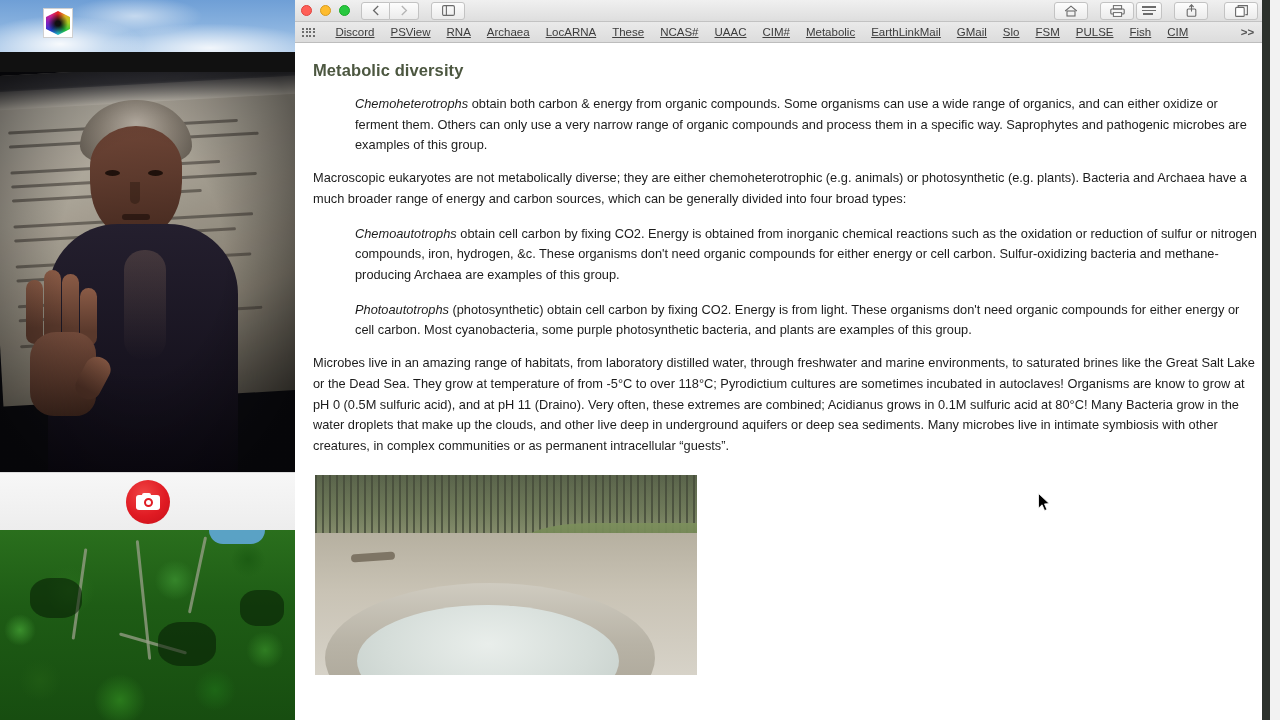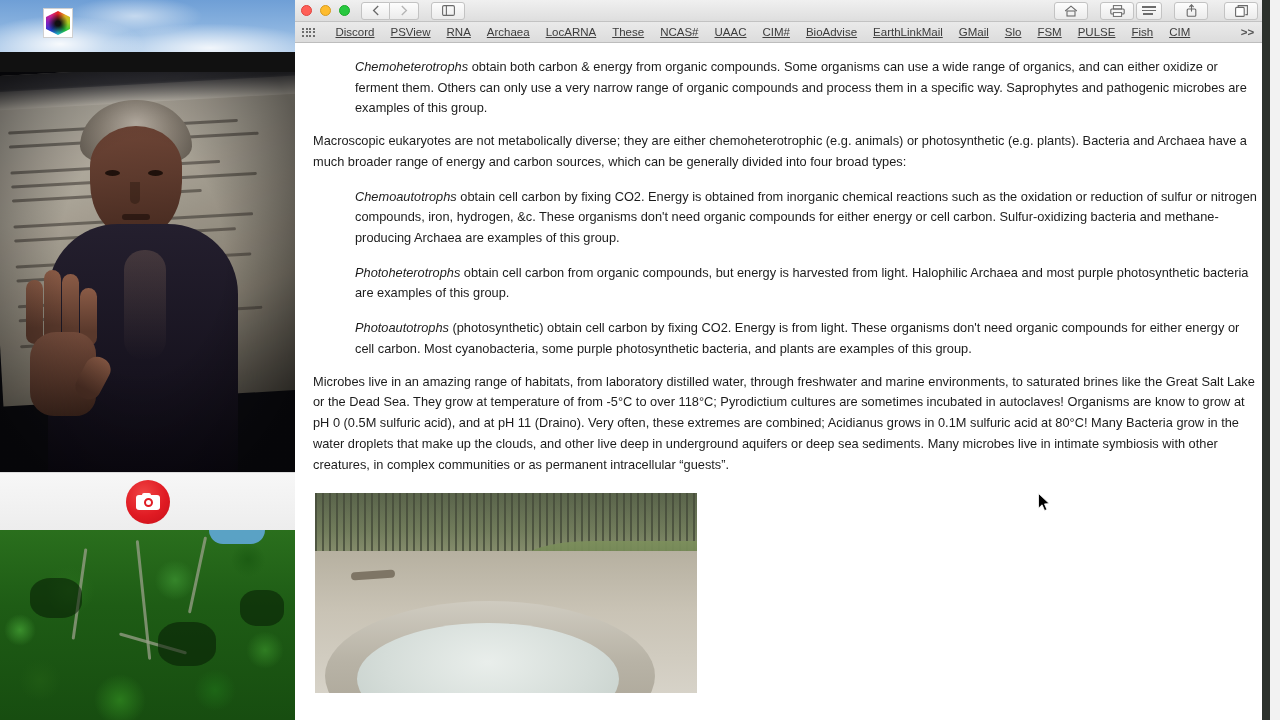--- a/index.html
+++ b/index.html
@@ -504,50 +504,48 @@
       </span>
       <span class="bm-item">Discord</span>
       <span class="bm-item">PSView</span>
       <span class="bm-item">RNA</span>
       <span class="bm-item">Archaea</span>
       <span class="bm-item">LocARNA</span>
       <span class="bm-item">These</span>
       <span class="bm-item">NCAS#</span>
       <span class="bm-item">UAAC</span>
       <span class="bm-item">CIM#</span>
-      <span class="bm-item">BioAdvise</span>
+      <span class="bm-item">Metabolic</span>
       <span class="bm-item">EarthLinkMail</span>
       <span class="bm-item">GMail</span>
       <span class="bm-item">Slo</span>
       <span class="bm-item">FSM</span>
       <span class="bm-item">PULSE</span>
       <span class="bm-item">Fish</span>
       <span class="bm-item">CIM</span>
       <span class="bm-more">&gt;&gt;</span>
       <span class="bm-plus">+</span>
     </div>
 
     <div class="page">
       <div class="page-inner">
         <div class="cut-line"></div>
 
+        <h2 class="sec">Metabolic diversity</h2>
 
         <p class="body indent">
           <em>Chemoheterotrophs</em><span> obtain both carbon &amp; energy from organic compounds. Some organisms can use a wide range of organics, and can either oxidize or ferment them. Others can only use a very narrow range of organic compounds and process them in a specific way. Saprophytes and pathogenic microbes are examples of this group.</span>
         </p>
 
         <p class="body">Macroscopic eukaryotes are not metabolically diverse; they are either chemoheterotrophic (e.g. animals) or photosynthetic (e.g. plants). Bacteria and Archaea have a much broader range of energy and carbon sources, which can be generally divided into four broad types:</p>
 
         <p class="body indent">
           <em>Chemoautotrophs</em><span> obtain cell carbon by fixing CO2. Energy is obtained from inorganic chemical reactions such as the oxidation or reduction of sulfur or nitrogen compounds, iron, hydrogen, &amp;c. These organisms don't need organic compounds for either energy or cell carbon. Sulfur-oxidizing bacteria and methane-producing Archaea are examples of this group.</span>
         </p>
 
-        <p class="body indent">
-          <em>Photoheterotrophs</em><span> obtain cell carbon from organic compounds, but energy is harvested from light. Halophilic Archaea and most purple photosynthetic bacteria are examples of this group.</span>
-        </p>
 
         <p class="body indent">
           <em>Photoautotrophs</em><span> (photosynthetic) obtain cell carbon by fixing CO2. Energy is from light. These organisms don't need organic compounds for either energy or cell carbon. Most cyanobacteria, some purple photosynthetic bacteria, and plants are examples of this group.</span>
         </p>
 
 
         <p class="body">Microbes live in an amazing range of habitats, from laboratory distilled water, through freshwater and marine environments, to saturated brines like the Great Salt Lake or the Dead Sea. They grow at temperature of from -5°C to over 118°C; Pyrodictium cultures are sometimes incubated in autoclaves! Organisms are know to grow at pH 0 (0.5M sulfuric acid), and at pH 11 (Draino). Very often, these extremes are combined; Acidianus grows in 0.1M sulfuric acid at 80°C! Many Bacteria grow in the water droplets that make up the clouds, and other live deep in underground aquifers or deep sea sediments. Many microbes live in intimate symbiosis with other creatures, in complex communities or as permanent intracellular “guests”.</p>
 
         <div class="hotspring">
           <div class="hs-trees"></div>

